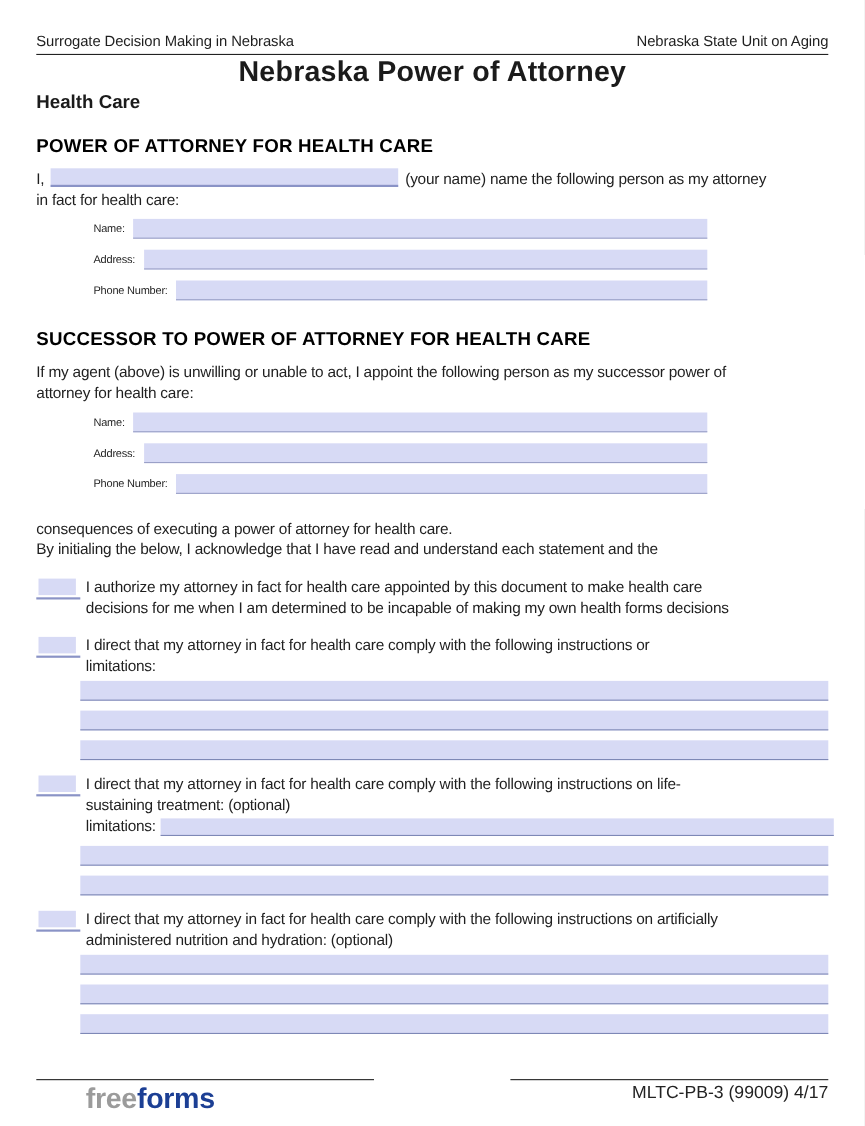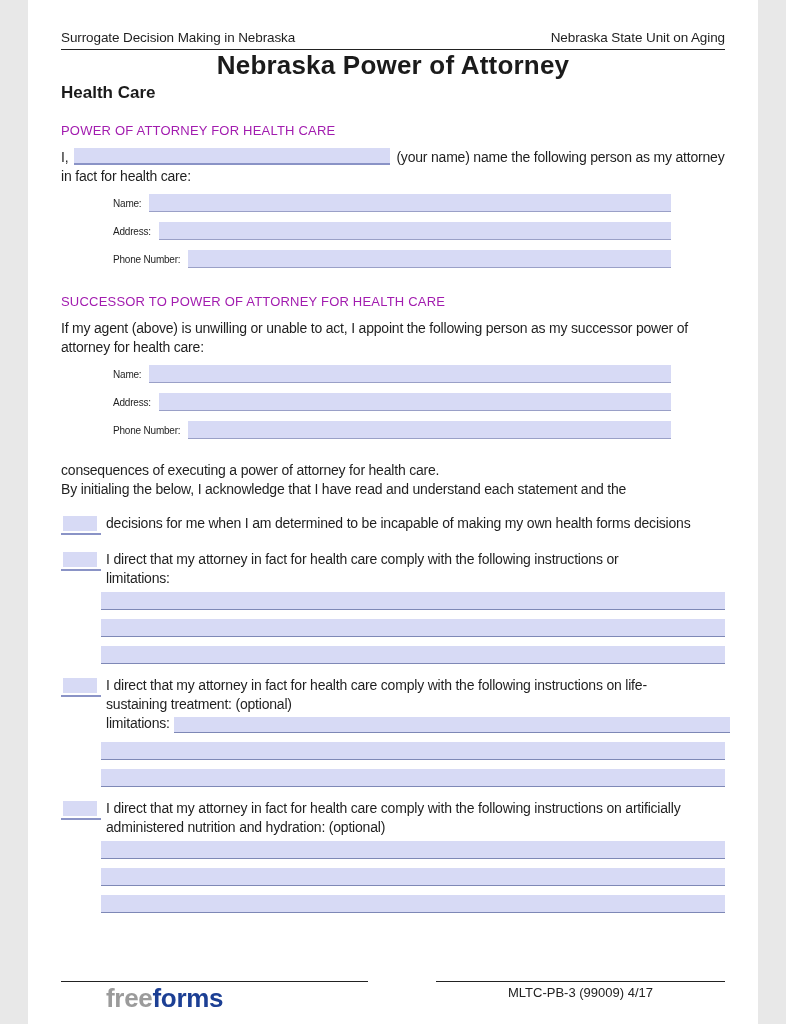--- a/index.html
+++ b/index.html
@@ -1,37 +1,37 @@
 <!DOCTYPE html>
 <html><head>
 <meta charset="utf-8">
 <style>
   html,body { margin:0; padding:0; background:#e8e8e8; }
   .page {
     position:relative;
-    width:730px; height:1024px;
+    width:786px; height:1024px;
     margin:0 auto;
     background:#ffffff;
     box-sizing:border-box;
     padding:30px 33px 0 33px;
     font-family:"Liberation Sans", sans-serif;
     color:#1f1f1f;
     overflow:hidden;
   }
   
   .hdr {
     display:flex; justify-content:space-between; align-items:flex-end;
     font-size:13.5px; letter-spacing:-0.1px;
     padding-bottom:4px; border-bottom:1.6px solid #222;
   }
   
   .title   { text-align:center; font-size:26px; font-weight:bold; letter-spacing:0.2px; color:#1b1b1b; }
   .subtitle{ margin-top:2px;  text-align:left; font-size:17px; font-weight:bold; color:#1b1b1b; }
   
-  .sec-h { margin-top:20px; font-size:13px; font-weight:normal; letter-spacing:0.2px; color:#a21caf; }
+  .sec-h { margin-top:20px; font-size:17px; font-weight:bold; letter-spacing:0.2px; color:#000000; }
   .sec-h.successor { margin-top:26px; }
   
   .body-txt { font-size:14px; letter-spacing:-0.2px; line-height:19px; }
   .line { white-space:nowrap; display:block; }
   .para { margin-top:10px; }
   .ack  { margin-top:22px; }
   
   .inline-field {
     display:inline-block; width:316px; height:15px;
     background:var(--fill); border-bottom:2px solid var(--underln);
@@ -56,21 +56,21 @@
   }
   .bline.first { margin-top:4px; }
   .lim-row { display:flex; align-items:flex-end; }
   .lim-field { flex:1; height:15px; background:var(--fill); border-bottom:1.8px solid var(--underln3); margin-left:4px; margin-right:-5px; }
   
   .footer { position:absolute; left:33px; right:33px; top:981px; display:flex; justify-content:space-between; }
   .f-left  { width:307px; border-top:1.6px solid #222; }
   .brand { margin:1px 0 0 45px; font-size:26px; font-weight:bold; letter-spacing:-0.3px; }
   .brand .free  { color:var(--brandfree); }
   .brand .forms { color:var(--brandforms); }
-  .f-right { width:289px; border-top:1.6px solid #222; text-align:center; font-size:13px; padding-top:3px; color:#222; }
+  .f-right { width:289px; border-top:1.6px solid #222; text-align:right; font-size:16px; padding-top:3px; color:#222; }
 </style>
 </head>
 <body>
 
 <div class="page" style="--fill:#d7daf5; --underln:#8a93c6; --underln2:#9aa0c7; --underln3:#7e88b6; --brandfree:#9b9b9b; --brandforms:#1c3f94;">
 
   <div class="hdr">
     <span>Surrogate Decision Making in Nebraska</span>
     <span>Nebraska State Unit on Aging</span>
   </div>
@@ -125,20 +125,21 @@
   <div class="body-txt ack">
     <span class="line">consequences of executing a power of attorney for health care.</span>
     <span class="line">By initialing the below, I acknowledge that I have read and understand each statement and the</span>
   </div>
 
   <div class="stmt">
     <div class="init-wrap">
         <div class="init-fill"></div>
       </div>
     <div class="stmt-body body-txt">
+      <span class="line">I authorize my attorney in fact for health care appointed by this document to make health care</span>
       <span class="line">decisions for me when I am determined to be incapable of making my own health forms decisions</span>
     </div>
   </div>
 
   <div class="stmt">
     <div class="init-wrap">
         <div class="init-fill"></div>
       </div>
     <div class="stmt-body body-txt">
       <span class="line">I direct that my attorney in fact for health care comply with the following instructions or</span>

